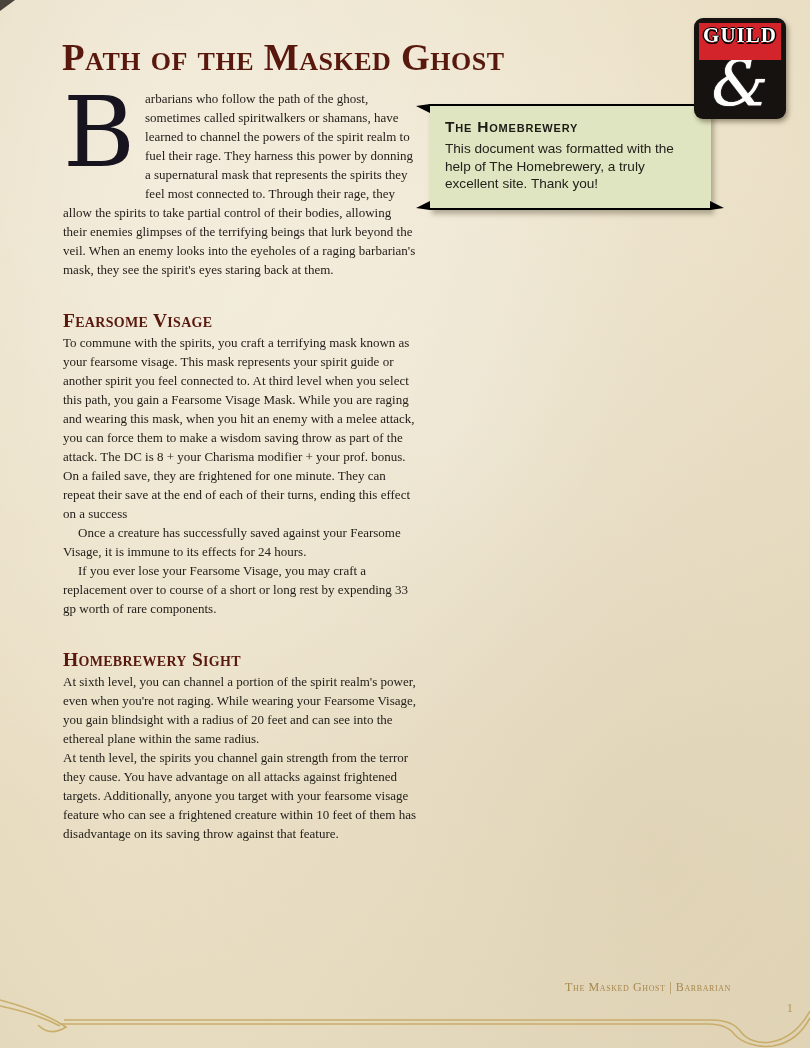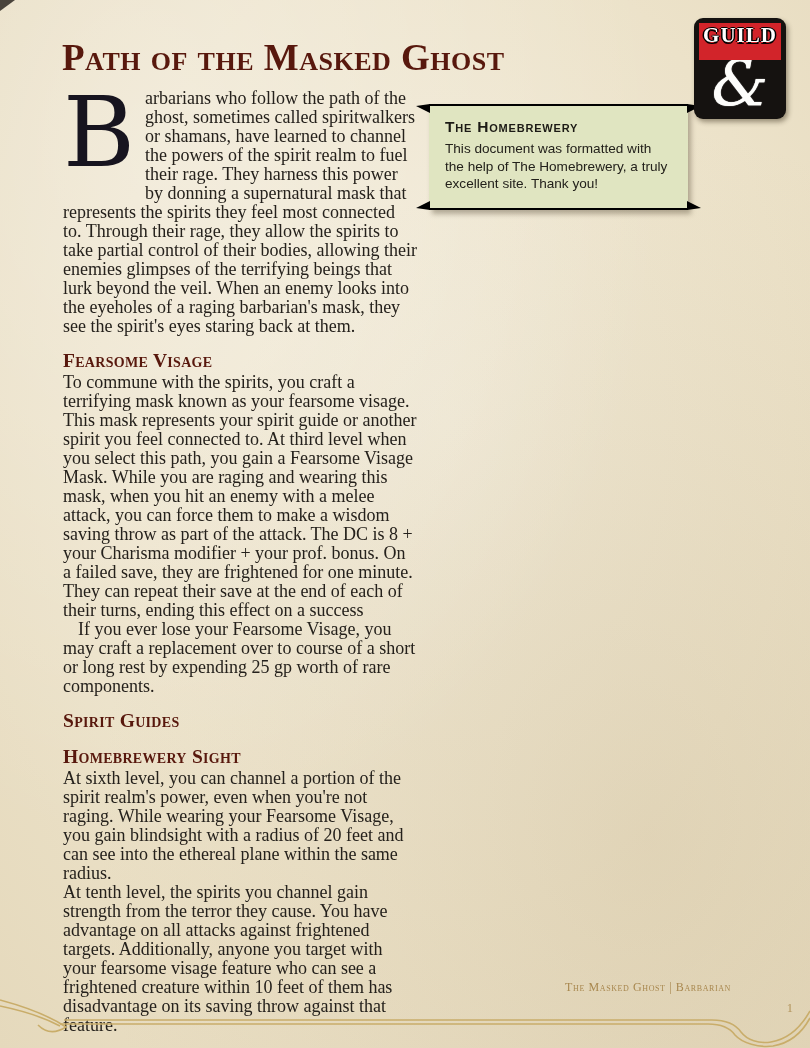--- a/index.html
+++ b/index.html
@@ -40,40 +40,40 @@
   .dropcap {
     float: left;
     font-family: "DejaVu Serif", serif;
     font-size: 98px;
     line-height: 86px;
     height: 104px;
     padding-right: 10px;
     color: #17141f;
   }
   p.body-text {
-    font-size: 18px;
+    font-size: 13px;
     line-height: 19px;
     color: #25211c;
   }
   p.indent { text-indent: 15px; }
   h3.section-heading {
     font-variant: small-caps;
     font-weight: 700;
     font-size: 19.5px;
     letter-spacing: 0.3px;
     color: #58180D;
-    margin-top: 14px;
+    margin-top: 31px;
     margin-bottom: 1px;
     clear: both;
   }
   .intro-block { margin-bottom: 0; }
   
   .note-box {
     position: absolute; left: 429px; top: 104px;
-    width: 259px;
+    width: 282px;
     background: #e0e5c1;
     border-top: 2.5px solid #000;
     border-bottom: 2.5px solid #000;
     padding: 12px 16px 15px 16px;
     box-shadow: 3px 4px 5px rgba(60,50,30,0.35);
     font-family: "Liberation Sans", sans-serif;
   }
   .note-title {
     font-variant: small-caps;
     font-weight: 700;
@@ -155,25 +155,25 @@
 
   <div class="col-left">
     <div class="intro-block">
       <span class="dropcap">B</span>
       <p class="body-text">arbarians who follow the path of the ghost, sometimes called spiritwalkers or shamans, have learned to channel the powers of the spirit realm to fuel their rage. They harness this power by donning a supernatural mask that represents the spirits they feel most connected to. Through their rage, they allow the spirits to take partial control of their bodies, allowing their enemies glimpses of the terrifying beings that lurk beyond the veil. When an enemy looks into the eyeholes of a raging barbarian's mask, they see the spirit's eyes staring back at them.</p>
     </div>
 
     <section>
       <h3 class="section-heading">Fearsome Visage</h3>
       <p class="body-text">To commune with the spirits, you craft a terrifying mask known as your fearsome visage. This mask represents your spirit guide or another spirit you feel connected to. At third level when you select this path, you gain a Fearsome Visage Mask. While you are raging and wearing this mask, when you hit an enemy with a melee attack, you can force them to make a wisdom saving throw as part of the attack. The DC is 8 + your Charisma modifier + your prof. bonus. On a failed save, they are frightened for one minute. They can repeat their save at the end of each of their turns, ending this effect on a success</p>
-      <p class="body-text indent">If you ever lose your Fearsome Visage, you may craft a replacement over to course of a short or long rest by expending 25 gp worth of rare components.</p>
-    </section>
-
-    <section>
-      <h3 class="section-heading">Spirit Guides</h3>
+      <p class="body-text indent">Once a creature has successfully saved against your Fearsome Visage, it is immune to its effects for 24 hours.</p>
+      <p class="body-text indent">If you ever lose your Fearsome Visage, you may craft a replacement over to course of a short or long rest by expending 33 gp worth of rare components.</p>
+    </section>
+
+    <section>
     </section>
 
     <section>
       <h3 class="section-heading">Homebrewery Sight</h3>
       <p class="body-text">At sixth level, you can channel a portion of the spirit realm's power, even when you're not raging. While wearing your Fearsome Visage, you gain blindsight with a radius of 20 feet and can see into the ethereal plane within the same radius.</p>
     </section>
 
     <section>
       <p class="body-text">At tenth level, the spirits you channel gain strength from the terror they cause. You have advantage on all attacks against frightened targets. Additionally, anyone you target with your fearsome visage feature who can see a frightened creature within 10 feet of them has disadvantage on its saving throw against that feature.</p>
     </section>

